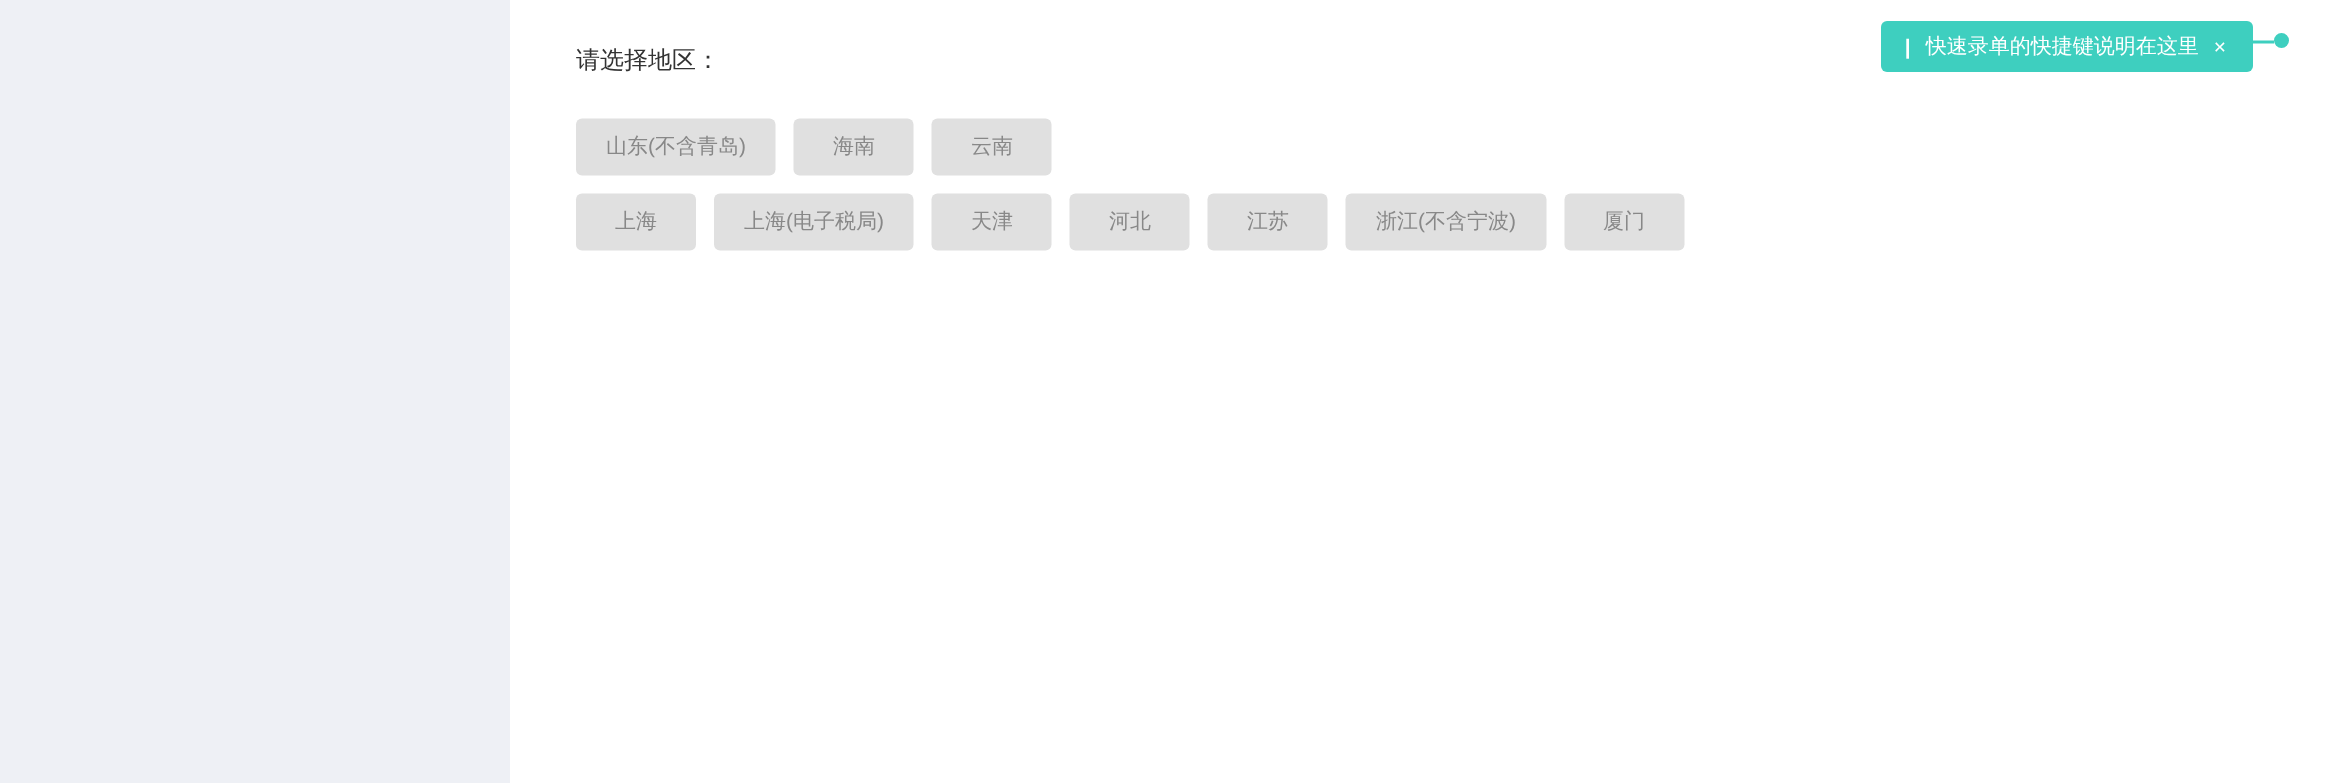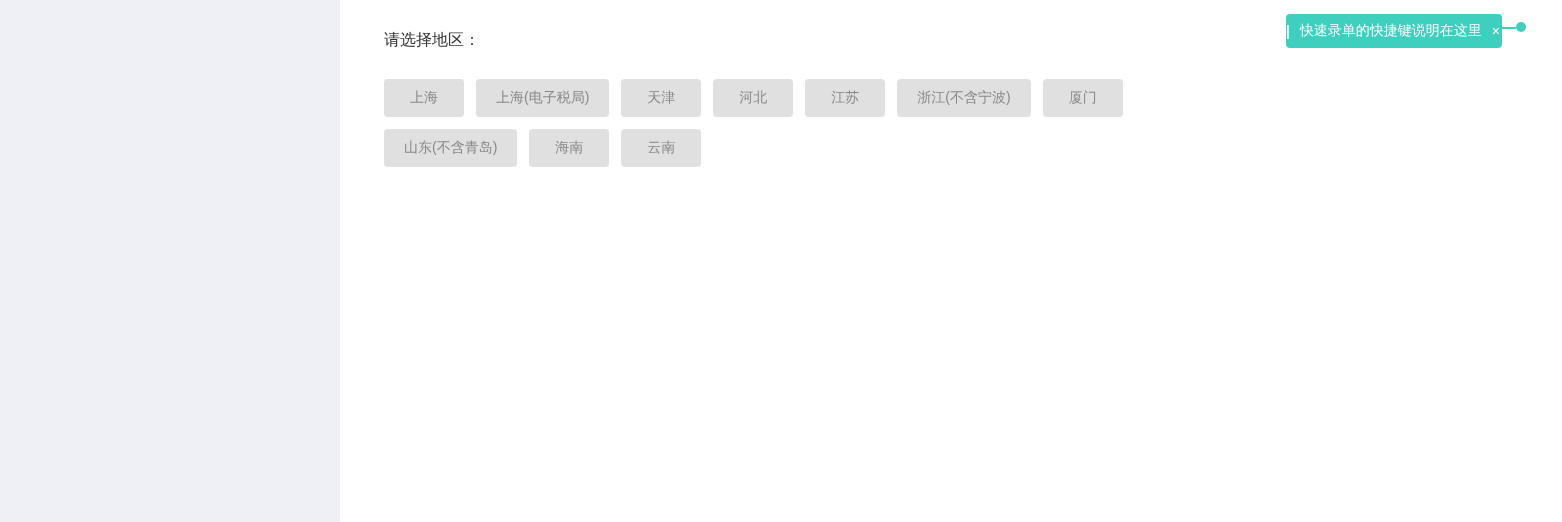--- a/index.html
+++ b/index.html
@@ -63,21 +63,21 @@
     }
 
     
     .tooltip-banner {
       position: absolute;
       top: 14px;
       right: 60px;
       background: #3ecfbf;
       color: #fff;
       font-size: 14px;
-      padding: 8px 0;
+      padding: 8px 16px;
       border-radius: 4px;
       display: flex;
       align-items: center;
       gap: 8px;
       white-space: nowrap;
     }
 
     .tooltip-banner::before {
       content: '|';
       font-weight: bold;
@@ -117,34 +117,34 @@
 </head>
 <body>
 
 <div class="left-sidebar"></div>
 
 <div class="main-content">
   <div class="page-title">请选择地区：</div>
 
   <div class="region-buttons-row">
 
+  <button class="region-btn">山东(不含青岛)</button>
+      <button class="region-btn">海南</button>
+      <button class="region-btn">云南</button>
+    </div>
+
+  <div class="region-buttons-row">
+
   <button class="region-btn">上海</button>
       <button class="region-btn">上海(电子税局)</button>
       <button class="region-btn">天津</button>
       <button class="region-btn">河北</button>
       <button class="region-btn">江苏</button>
       <button class="region-btn">浙江(不含宁波)</button>
       <button class="region-btn">厦门</button>
-    </div>
-
-  <div class="region-buttons-row">
-
-  <button class="region-btn">山东(不含青岛)</button>
-      <button class="region-btn">海南</button>
-      <button class="region-btn">云南</button>
     </div>
 </div>
 
 <div class="tooltip-banner">
   <span>快速录单的快捷键说明在这里</span>
   <button class="tooltip-close">×</button>
 </div>
 <div class="tooltip-line"></div>
 <div class="tooltip-dot"></div>
 

